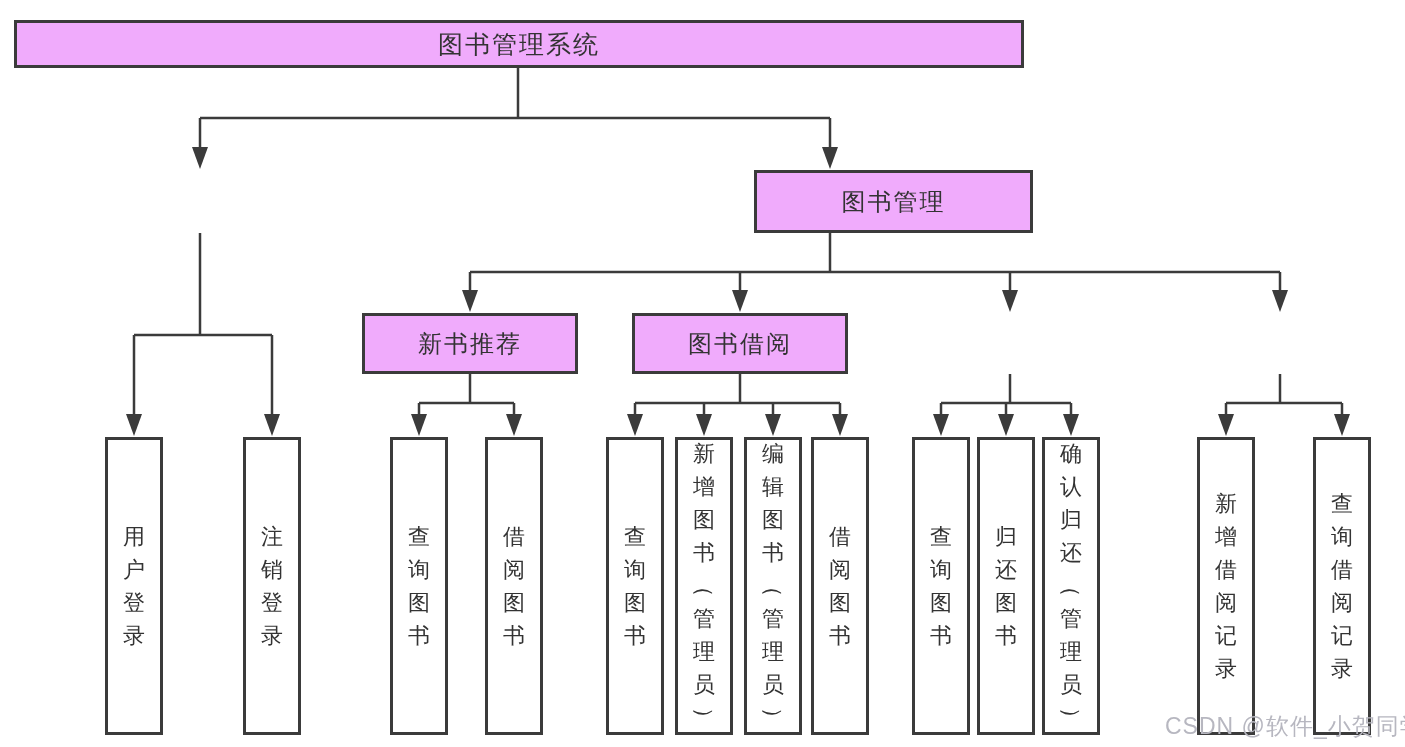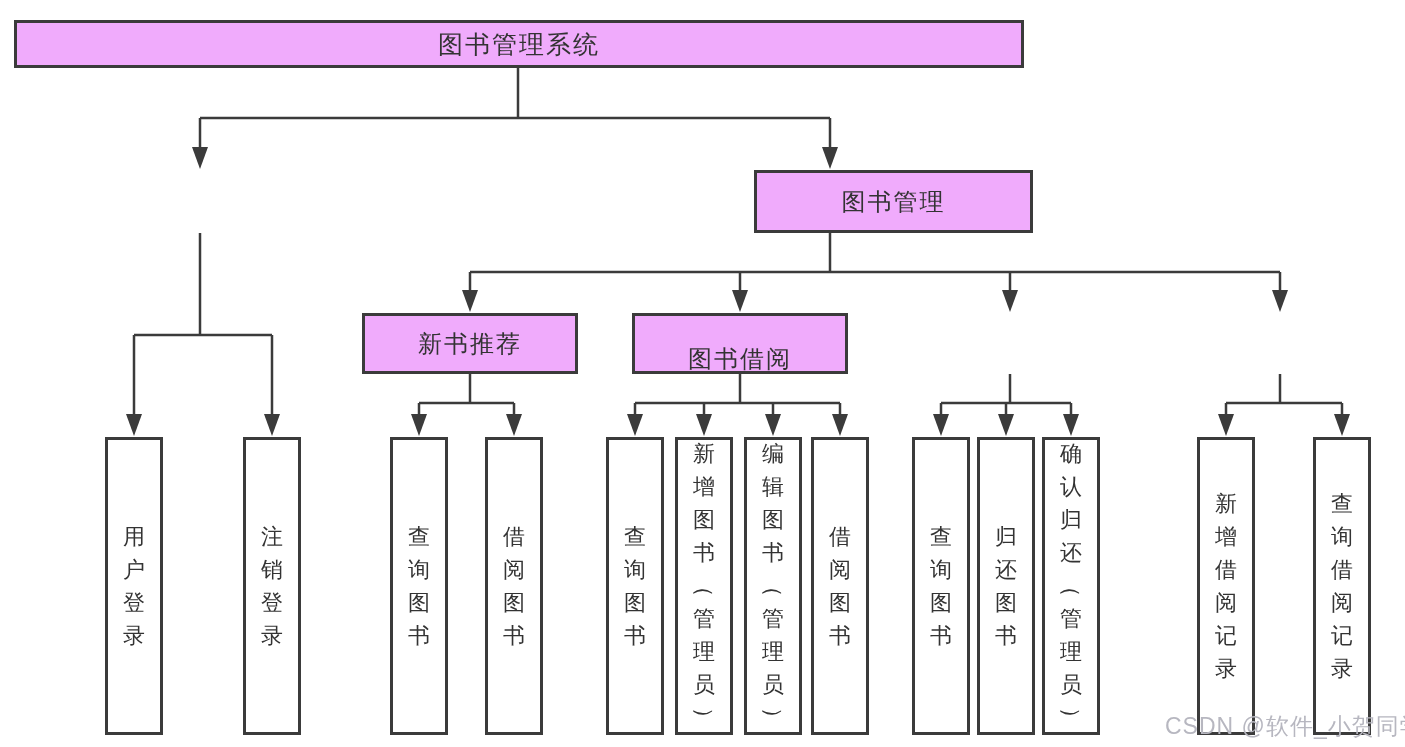--- a/index.html
+++ b/index.html
@@ -120,21 +120,21 @@
     <span>图书管理系统</span>
   </div>
 
   <div class="node" style="left:712px;top:170px;width:279px;height:63px;margin-left:42px;">
     <span>图书管理</span>
   </div>
 
   <div class="node" style="left:362px;top:313px;width:216px;height:61px;align-items:center;">
     <span>新书推荐</span>
   </div>
-  <div class="node" style="left:632px;top:313px;width:216px;height:61px;align-items:flex-end;">
+  <div class="node" style="left:632px;top:313px;width:216px;height:61px;">
     <span>图书借阅</span>
   </div>
 
   <div class="leaf" style="left:105px;top:437px;">
     <div class="vtext">
         <span class="vchar">用</span>
         <span class="vchar">户</span>
         <span class="vchar">登</span>
         <span class="vchar">录</span>
       </div>

